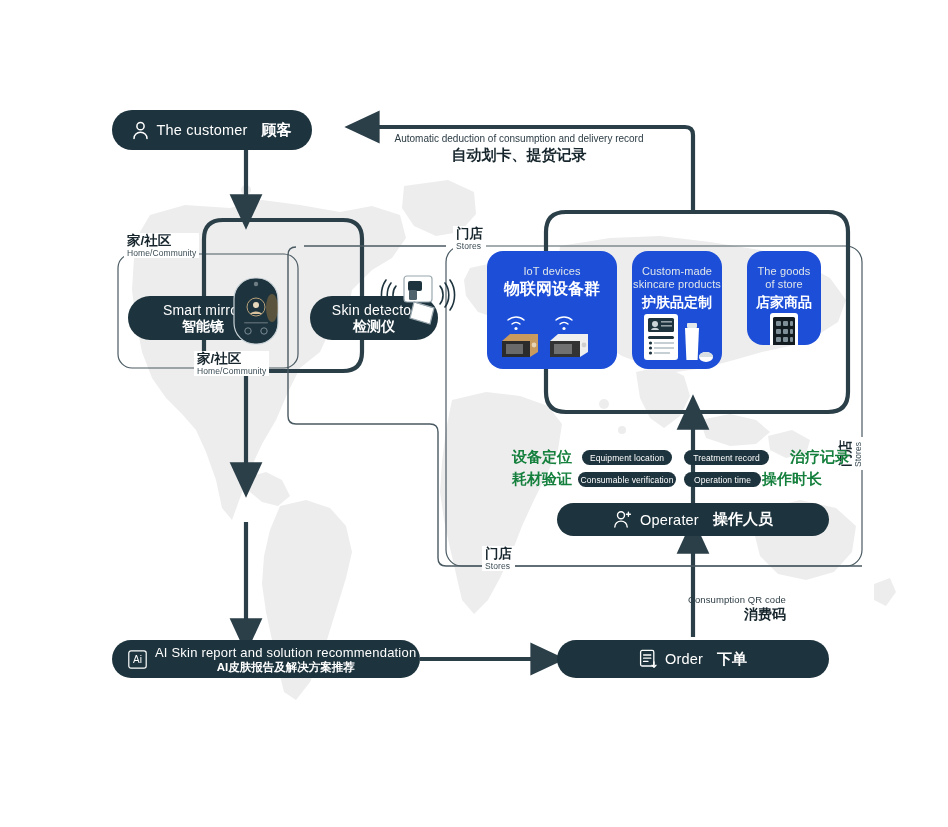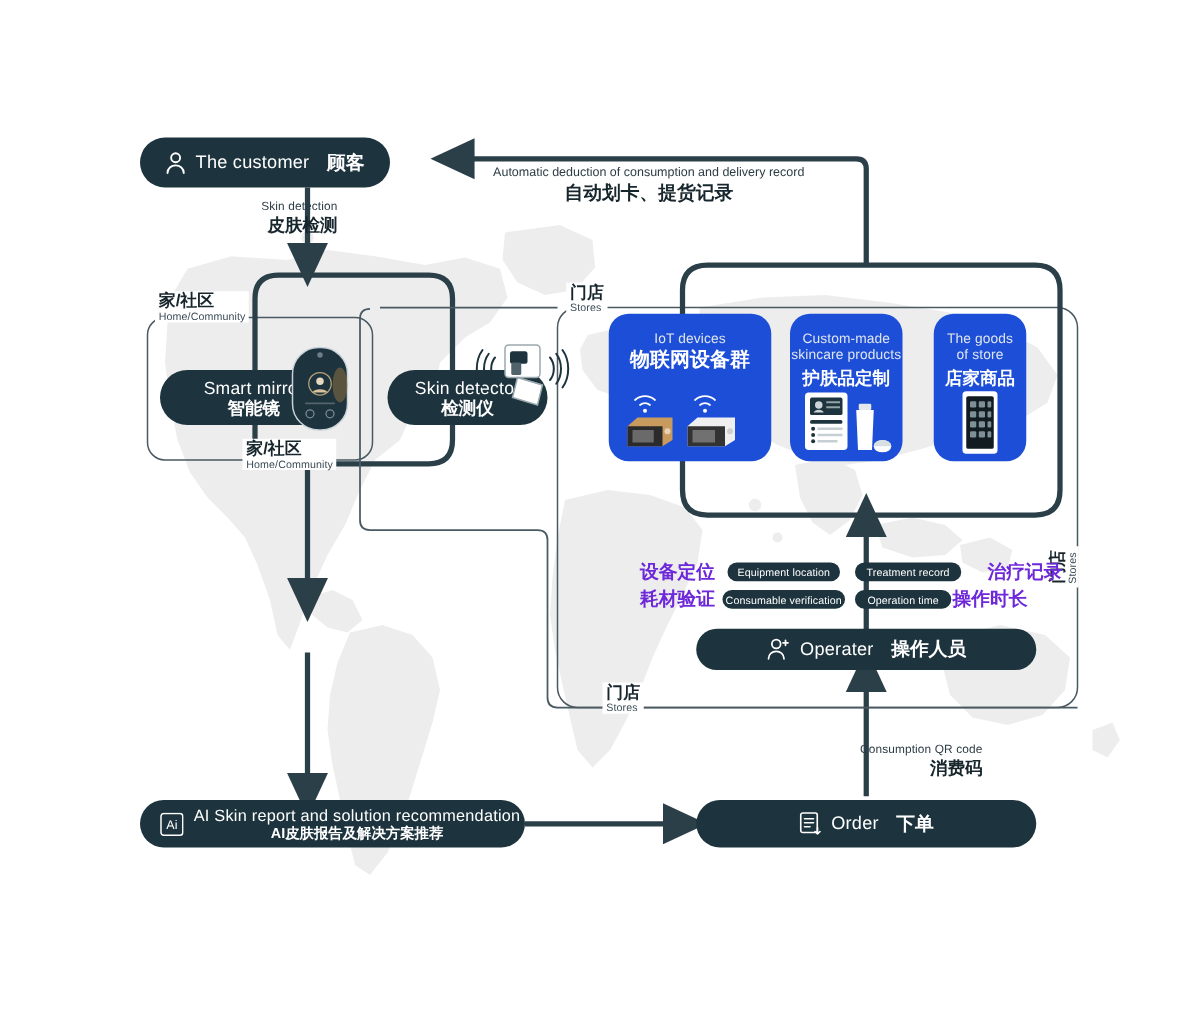--- a/index.html
+++ b/index.html
@@ -52,21 +52,21 @@
     border-radius:999px;
     font-size:8.5px;
     letter-spacing:.1px;
     display:flex;align-items:center;justify-content:center;
     height:15px;
     z-index:6;
     white-space:nowrap;
   }
   .cnlabel{
     position:absolute;
-    color:#6d28d9;font-weight:700;font-size:15px;
+    color:#15803d;font-weight:700;font-size:15px;
     z-index:6;white-space:nowrap;
   }
 
   
   .lbl{position:absolute;z-index:6;white-space:nowrap;}
   .lbl .en{font-size:9.5px;color:#2c3c44;line-height:12px;display:block;letter-spacing:.1px;}
   .lbl .cn{font-size:14px;color:#17262d;font-weight:700;line-height:17px;display:block;}
   .lbl.r{text-align:right;}
 
   .arrowtext{position:absolute;z-index:6;text-align:center;white-space:nowrap;}
@@ -190,24 +190,20 @@
   <div class="zone" style="left:482px;top:546px;">
     <span class="cn">门店</span>
     <span class="en">Stores</span>
   </div>
 
   <div class="zone vert" style="left:838px;top:470px;">
     <span class="cn">门店</span>
     <span class="en">Stores</span>
   </div>
 
-  <div class="lbl r" style="left:118px;top:160px;width:152px;">
-    <span class="en">Skin detection</span>
-    <span class="cn">皮肤检测</span>
-  </div>
 
   <div class="arrowtext" style="left:378px;top:132px;width:282px;">
     <span class="en">Automatic deduction of consumption and delivery record</span>
     <span class="cn">自动划卡、提货记录</span>
   </div>
 
   <div class="lbl r" style="left:600px;top:594px;width:186px;">
     <span class="en">Consumption QR code</span>
     <span class="cn">消费码</span>
   </div>
@@ -365,21 +361,21 @@
         <circle cx="11.5" cy="41" r="1.6" fill="#1d333d"></circle>
           <rect x="15" y="40" width="16" height="2" fill="#c6cfd3"></rect>
         <path d="M46 16 L60 16 L58.6 48 L47.4 48 Z" fill="#fff"></path>
         <rect x="48" y="11" width="10" height="5" rx="1" fill="#e3e8ea"></rect>
         <ellipse cx="67" cy="45" rx="7" ry="5" fill="#fff"></ellipse>
         <path d="M60 45a7 5 0 0 1 14 0" fill="#d8dfe2"></path>
       </svg>
     </span>
   </div>
 
-  <div class="card" style="left:747px;top:251px;width:74px;height:118px;">
+  <div class="card" style="left:747px;top:251px;width:74px;height:94px;">
     <span class="ten">The goods</span>
     <span class="ten">of store</span>
     <span class="tcn" style="font-size:14px;">店家商品</span>
     <span class="art">
       <svg width="44" height="52" viewBox="0 0 44 52">
         <rect x="8" y="1" width="28" height="50" rx="3" fill="#fff"></rect>
         <rect x="11" y="5" width="22" height="42" rx="1.5" fill="#111b20"></rect>
         <g fill="#7e8f97">
           <rect x="14" y="9" width="5" height="5" rx="1"></rect>
             <rect x="21" y="9" width="5" height="5" rx="1"></rect>

